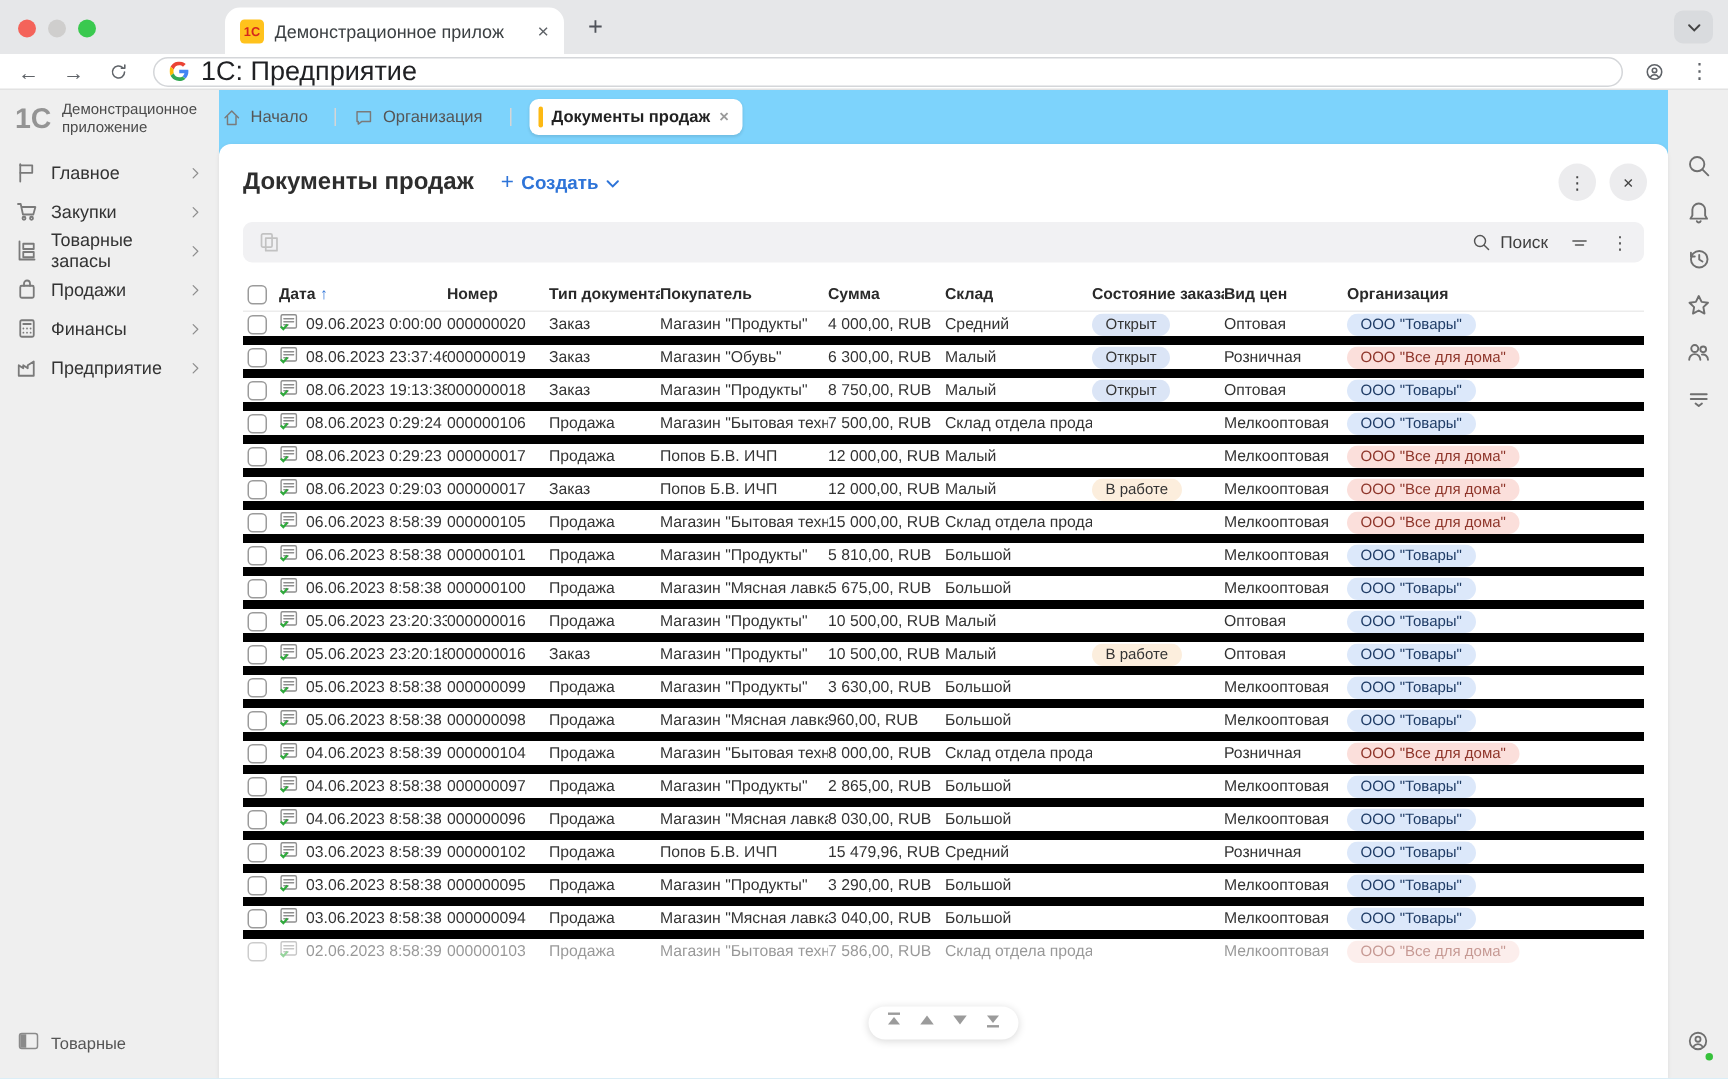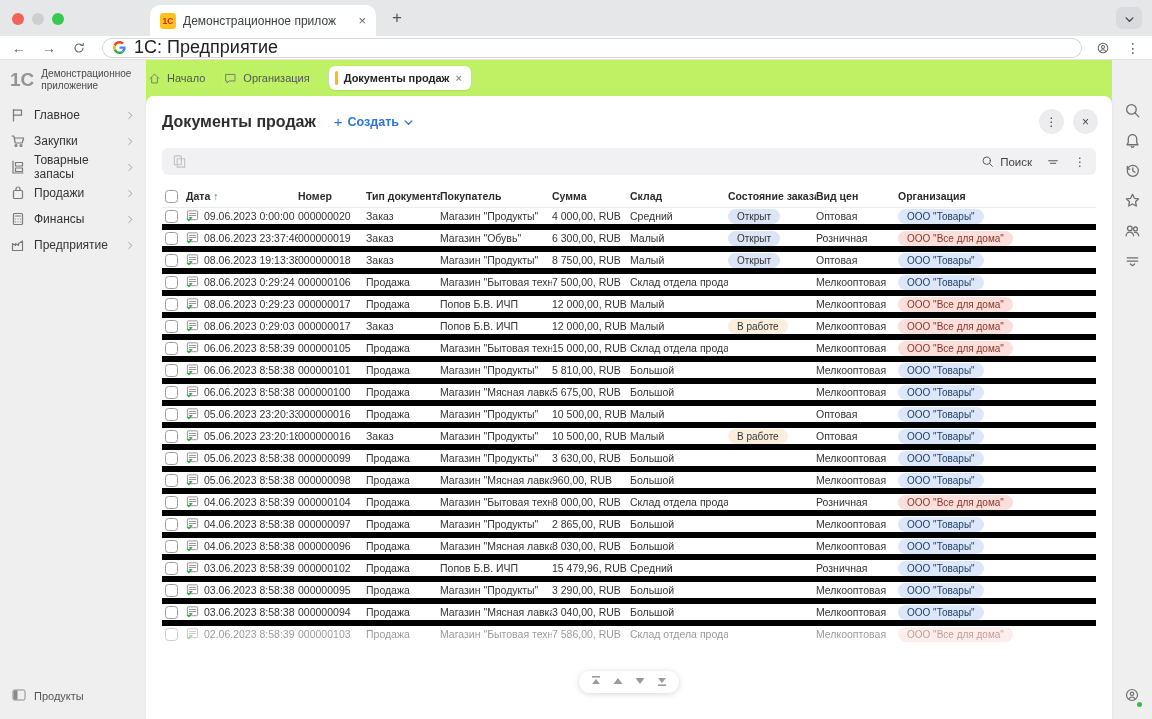--- a/index.html
+++ b/index.html
@@ -1,18 +1,18 @@
 <!DOCTYPE html>
 <html><head>
 <meta charset="utf-8">
 <style>
   * { box-sizing: border-box; margin: 0; padding: 0; }
   html,body { width:1152px; height:719px; }
   body { font-family: "Liberation Sans", "DejaVu Sans", sans-serif; background:#efefef; }
-  .screen { position:relative; width:1152px; height:719px; overflow:hidden; background:#bef264; }
+  .screen { position:relative; width:1152px; height:719px; overflow:hidden; background:#7dd3fc; }
 
   
   .tabstrip { position:absolute; top:0; left:0; right:0; height:36px; background:#e6e7e9; }
   .traffic { position:absolute; top:13px; left:12px; display:flex; gap:8px; }
   .light { width:12px; height:12px; border-radius:50%; }
   .tl-red { background:#f4635a; } .tl-mid { background:#cfcecd; } .tl-grn { background:#3ac94f; }
   .btab { position:absolute; left:150px; top:5px; width:226px; height:31px; background:#fff;
           border-radius:10px 10px 0 0; display:flex; align-items:center; padding:0 10px; gap:7px; }
   .favicon { width:16px; height:16px; border-radius:3px; background:#ffc21c; color:#d6271c;
              font-size:8.5px; font-weight:700; display:flex; align-items:center; justify-content:center; flex:0 0 auto;}
@@ -40,21 +40,21 @@
   .appname span { display:block; }
   .side-item { display:flex; align-items:center; gap:8px; height:26px; padding:0 10px;
                font-size:12px; color:#333; cursor:default; }
   .side-item .si-icon { color:#7a7a7a; display:flex; }
   .side-item .si-chev { margin-left:auto; color:#8f8f8f; display:flex; }
   .side-item .si-chev svg { width:11px; height:11px; }
   .collapse { position:absolute; bottom:16px; left:12px; display:flex; align-items:center; gap:8px;
               font-size:11px; color:#555; }
 
   .navtabs { position:absolute; top:60px; left:148px; right:40px; height:36px;
-             display:flex; align-items:center; }
+             display:flex; align-items:center; gap:12px; }
   .navtab { display:flex; align-items:center; gap:6px; font-size:11px; color:#555; height:24px; }
   .navtab .nt-icon { color:#7a7a7a; display:flex; }
   .navtab .nt-icon svg { width:13px; height:13px; }
   .navtab:not(.active)::after { content:""; width:1px; height:12px; background:#d6d6d6; margin-left:12px; }
   .navtab.active { background:#fff; border-radius:6px; padding:0 9px 0 6px; font-weight:700; color:#222;
                    box-shadow:0 1px 2px rgba(0,0,0,.10); }
   .navtab.active::before { content:""; width:3px; height:14px; border-radius:2px; background:#fdb913; }
   .nt-close { color:#9a9a9a; font-size:11px; }
 
   .rail { position:absolute; top:60px; right:0; width:40px; bottom:0; background:#efefef;
@@ -263,21 +263,21 @@
             </svg>
           </span>
         </div>
 
     </nav>
     <div class="collapse">
       <span><svg width="14" height="12" viewBox="0 0 14 12" fill="none" stroke="#8a8a8a">
             <rect x="1" y="1" width="12" height="10" rx="1.5"></rect>
             <rect x="1.5" y="1.5" width="4" height="9" fill="#8a8a8a" stroke="none"></rect>
           </svg></span>
-      <span>Продукты</span>
+      <span>Товарные</span>
     </div>
   </aside>
 
   <div class="navtabs">
 
       <div class="navtab">
         <span class="nt-icon">
           <svg width="16" height="16" viewBox="0 0 16 16" fill="none" stroke="currentColor" stroke-width="1.2" stroke-linecap="round" stroke-linejoin="round">
             <path d="M2.5 8l5.5-5.5L13.5 8"></path>
             <path d="M4.5 7v6.5h7V7"></path>

